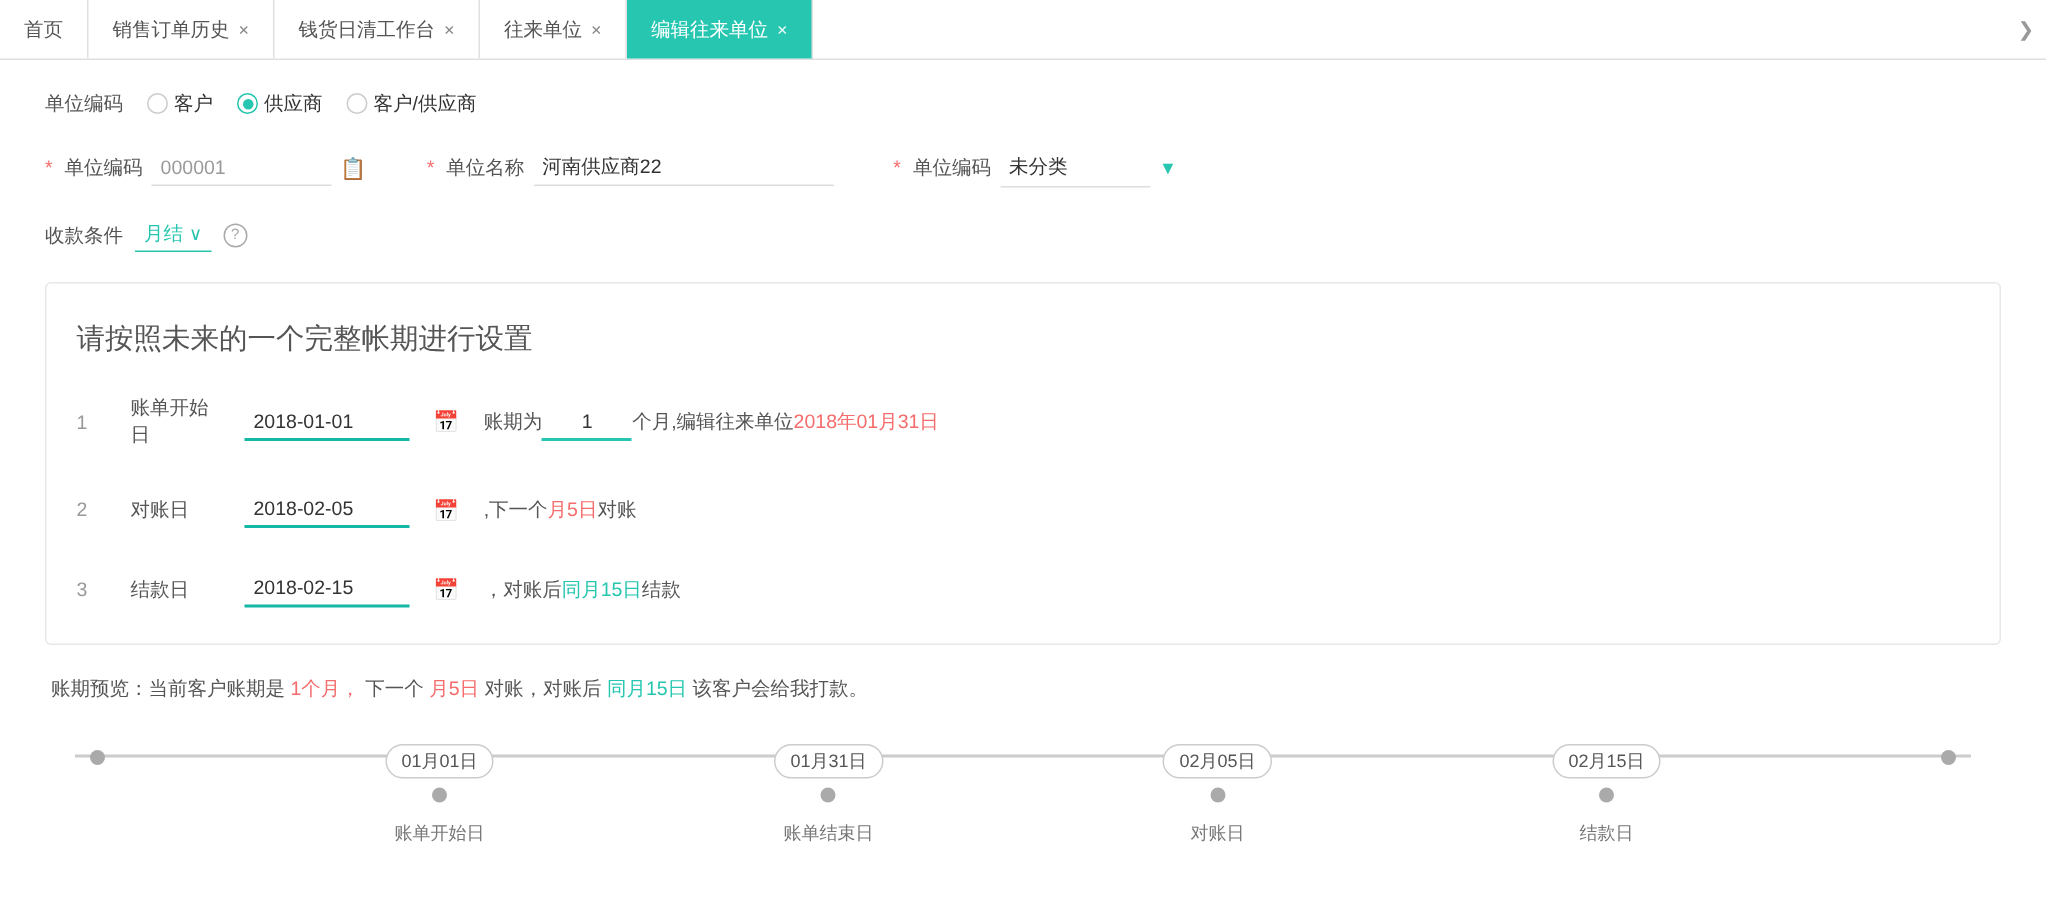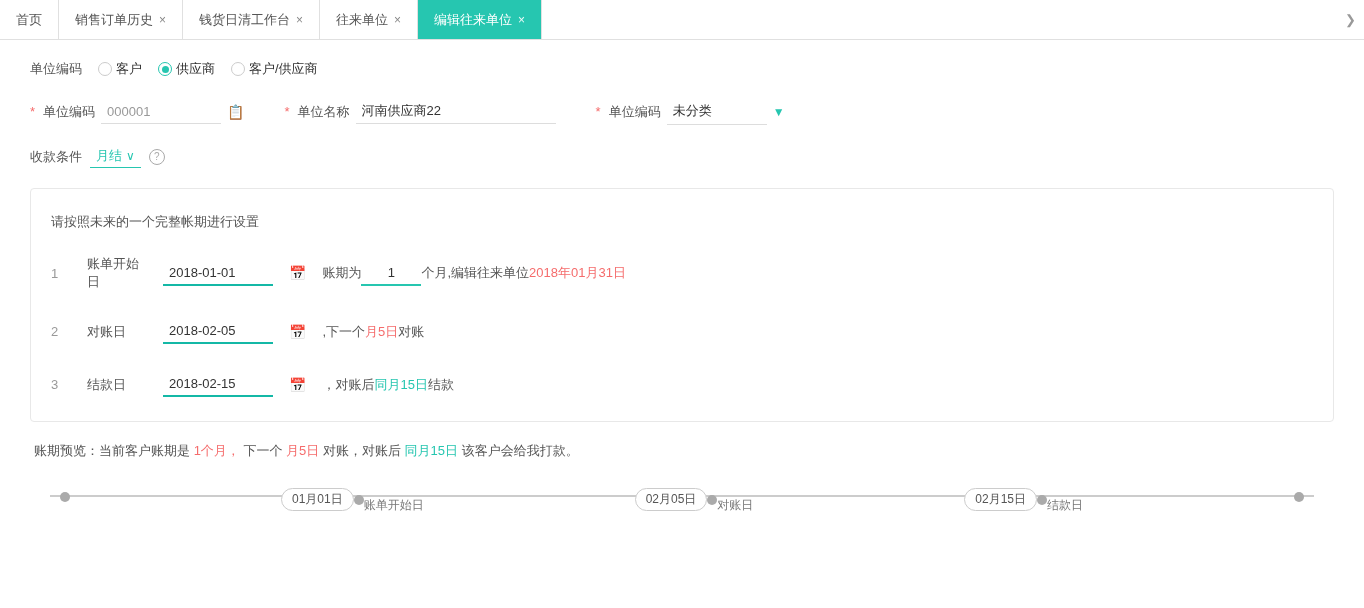--- a/index.html
+++ b/index.html
@@ -169,21 +169,21 @@
     }
 
     
     .settings-box {
       border: 1px solid #e8e8e8;
       border-radius: 4px;
       padding: 24px 20px;
       margin-bottom: 20px;
     }
     .settings-title {
-      font-size: 13px;
+      font-size: 19px;
       color: #555;
       margin-bottom: 24px;
     }
 
     
     .setting-row {
       display: flex;
       align-items: center;
       margin-bottom: 28px;
       gap: 16px;
@@ -243,20 +243,21 @@
       position: absolute;
       top: 11px;
       left: 20px;
       right: 20px;
       height: 1.5px;
       background: #ccc;
       z-index: 0;
     }
     .timeline-point {
       display: flex;
+      flex-direction: column;
       align-items: center;
       position: relative;
       z-index: 1;
     }
     .timeline-badge {
       border: 1px solid #ccc;
       border-radius: 12px;
       padding: 2px 10px;
       font-size: 12px;
       color: #555;
@@ -412,20 +413,25 @@
       <div style="display:flex;flex-direction:column;align-items:center;position:relative;z-index:1;margin-top:4px;">
         <div style="width:10px;height:10px;border-radius:50%;background:#aaa;"></div>
       </div>
 
       <div class="timeline-point">
         <div class="timeline-badge">01月01日</div>
         <div style="width:10px;height:10px;border-radius:50%;background:#aaa;margin-bottom:6px;"></div>
         <div class="timeline-sub">账单开始日</div>
       </div>
 
+      <div class="timeline-point">
+        <div class="timeline-badge">01月31日</div>
+        <div style="width:10px;height:10px;border-radius:50%;background:#aaa;margin-bottom:6px;"></div>
+        <div class="timeline-sub">账单结束日</div>
+      </div>
 
       <div class="timeline-point">
         <div class="timeline-badge">02月05日</div>
         <div style="width:10px;height:10px;border-radius:50%;background:#aaa;margin-bottom:6px;"></div>
         <div class="timeline-sub">对账日</div>
       </div>
 
       <div class="timeline-point">
         <div class="timeline-badge">02月15日</div>
         <div style="width:10px;height:10px;border-radius:50%;background:#aaa;margin-bottom:6px;"></div>

